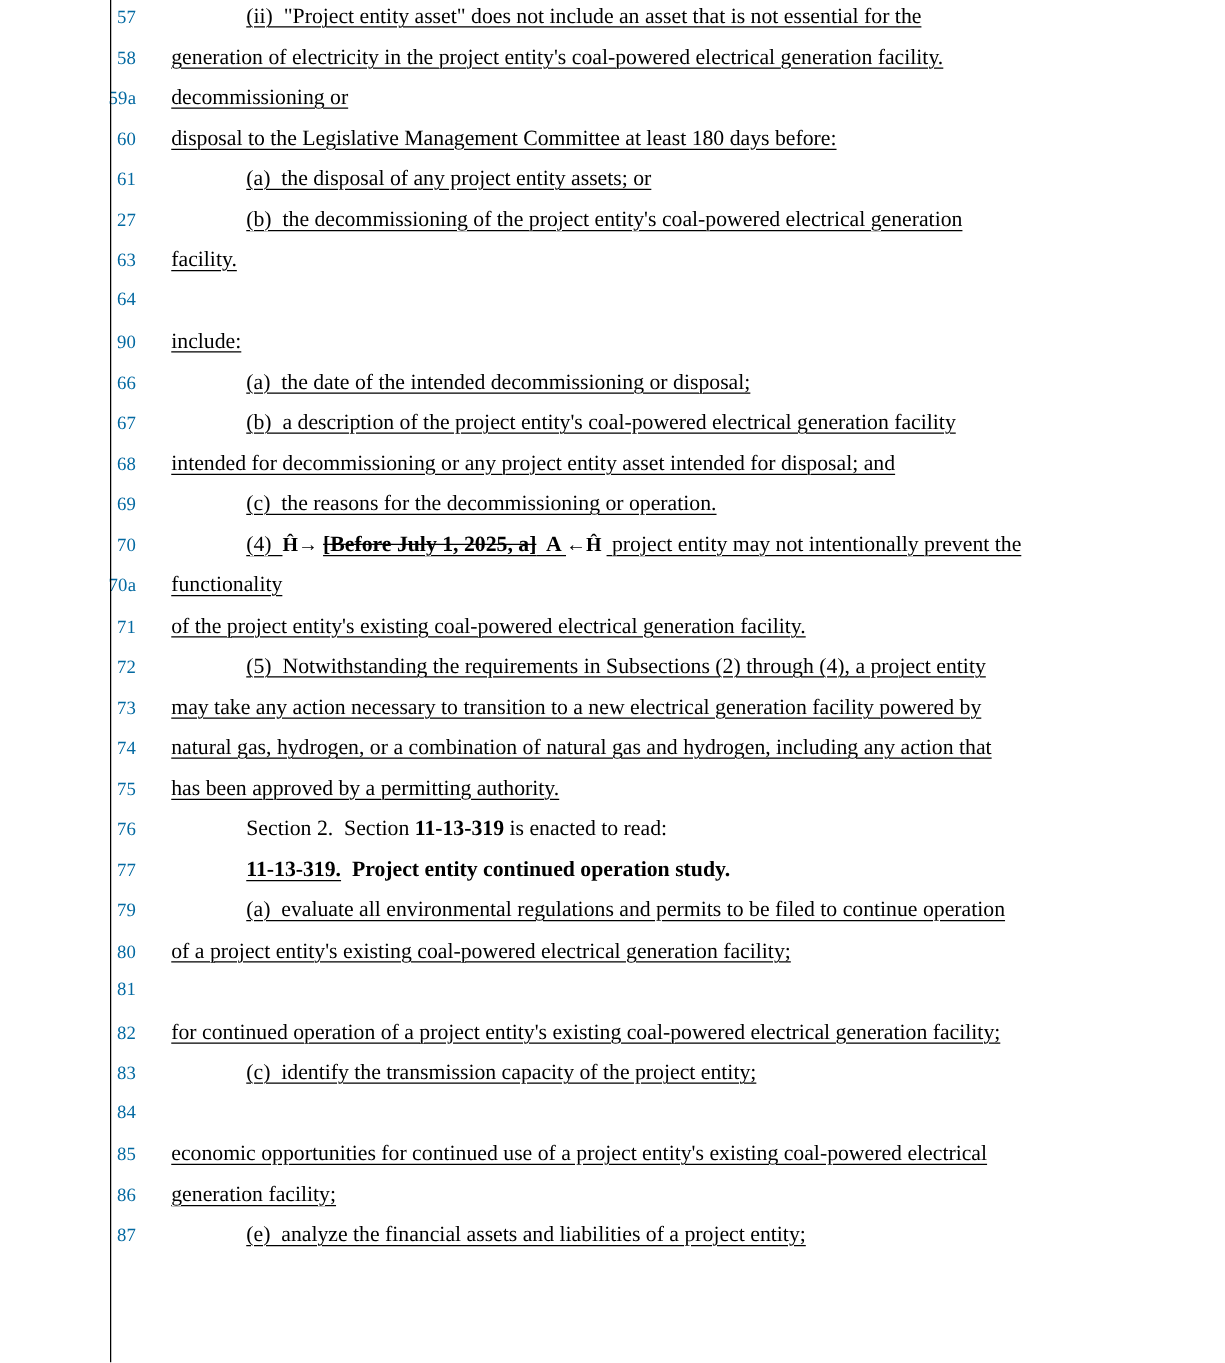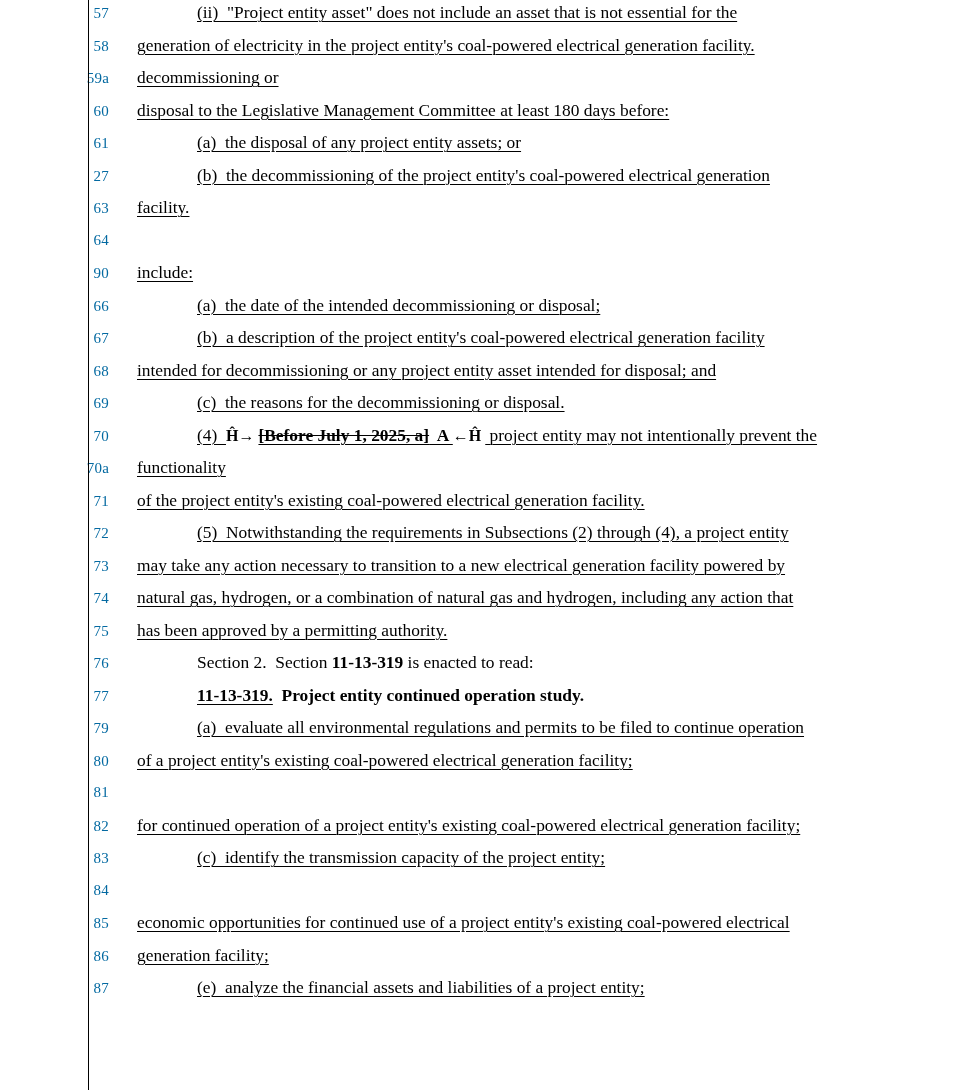--- a/index.html
+++ b/index.html
@@ -126,21 +126,21 @@
       <div class="line">
         <span class="lineno">67</span>
         <span class="text ind2"><span class="u">(b)  a description of the project entity's coal-powered electrical generation facility</span></span>
       </div>
       <div class="line">
         <span class="lineno">68</span>
         <span class="text ind1"><span class="u">intended for decommissioning or any project entity asset intended for disposal; and</span></span>
       </div>
       <div class="line">
         <span class="lineno">69</span>
-        <span class="text ind2"><span class="u">(c)  the reasons for the decommissioning or disposal.</span></span>
+        <span class="text ind2"><span class="u">(c)  the reasons for the decommissioning or operation.</span></span>
       </div>
       <div class="line">
         <span class="lineno">70</span>
         <span class="text ind2"><span class="u">(4)  </span><span class="marker">Ĥ→ </span><span class="strike">[Before July 1, 2025, a]</span><span class="b u">  A </span><span class="marker">←Ĥ </span><span class="u"> project entity may not intentionally prevent the</span></span>
       </div>
       <div class="line">
         <span class="lineno">70a</span>
         <span class="text ind1"><span class="u">functionality</span></span>
       </div>
       <div class="line">

